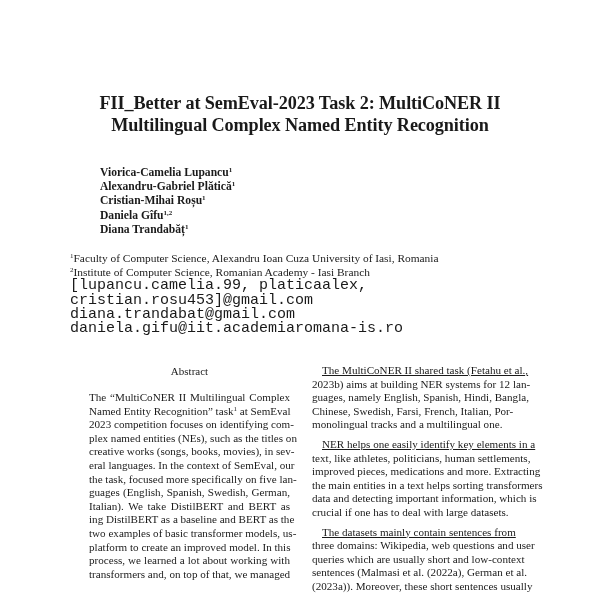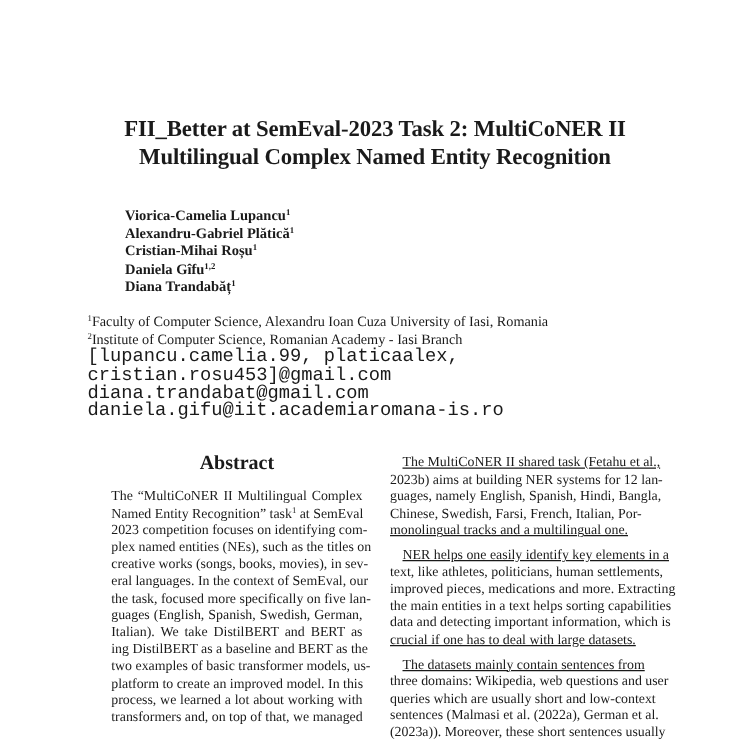--- a/index.html
+++ b/index.html
@@ -21,24 +21,24 @@
   .authors sup { font-weight: bold; }
   .affils {
     position: absolute; left: 70px; top: 251px; width: 460px;
     text-align: left; font-size: 11.4px; line-height: 14.2px;
   }
   .affils .mono { font-size: 15px; }
 
   .col { position: absolute; font-size: 11.1px; line-height: 13.6px; text-align: justify; }
   .col-left { left: 89px; top: 364px; width: 201px; }
   .col-right { left: 312px; top: 364px; width: 201px; }
-  .abstract-head { text-align: center; font-weight: bold; font-size: 16px; margin: 0 0 13px 0; line-height: 14px; }
+  .abstract-head { text-align: center; font-weight: normal; font-size: 11px; margin: 0 0 13px 0; line-height: 14px; }
   .fnref { font-size: 7px; vertical-align: 4px; line-height: 0; }
   .line { display: block; text-align: justify; text-align-last: justify; white-space: nowrap; }
-  .line.last { text-align-last: left; text-decoration: underline; }
+  .line.last { text-align-last: left; }
   .indent { padding-left: 10px; text-decoration: underline; }
 </style>
 </head>
 <body>
 
 <div class="page">
 
   <div class="title serif">
     <div>FII_Better at SemEval-2023 Task 2: MultiCoNER II</div>
     <div>Multilingual Complex Named Entity Recognition</div>
@@ -86,21 +86,21 @@
       <span class="line indent">The MultiCoNER II shared task (Fetahu et al.,</span>
       <span class="line">2023b) aims at building NER systems for 12 lan-</span>
       <span class="line">guages, namely English, Spanish, Hindi, Bangla,</span>
       <span class="line">Chinese, Swedish, Farsi, French, Italian, Por-</span>
       <span class="line last">monolingual tracks and a multilingual one.</span>
     </div>
     <div style="margin-bottom:6px">
       <span class="line indent">NER helps one easily identify key elements in a</span>
       <span class="line">text, like athletes, politicians, human settlements,</span>
       <span class="line">improved pieces, medications and more. Extracting</span>
-      <span class="line">the main entities in a text helps sorting capabilities</span>
+      <span class="line">the main entities in a text helps sorting transformers</span>
       <span class="line">data and detecting important information, which is</span>
       <span class="line last">crucial if one has to deal with large datasets.</span>
     </div>
     <div>
       <span class="line indent">The datasets mainly contain sentences from</span>
       <span class="line">three domains: Wikipedia, web questions and user</span>
       <span class="line">queries which are usually short and low-context</span>
       <span class="line">sentences (Malmasi et al. (2022a), German et al.</span>
       <span class="line">(2023a)). Moreover, these short sentences usually</span>
     </div>

